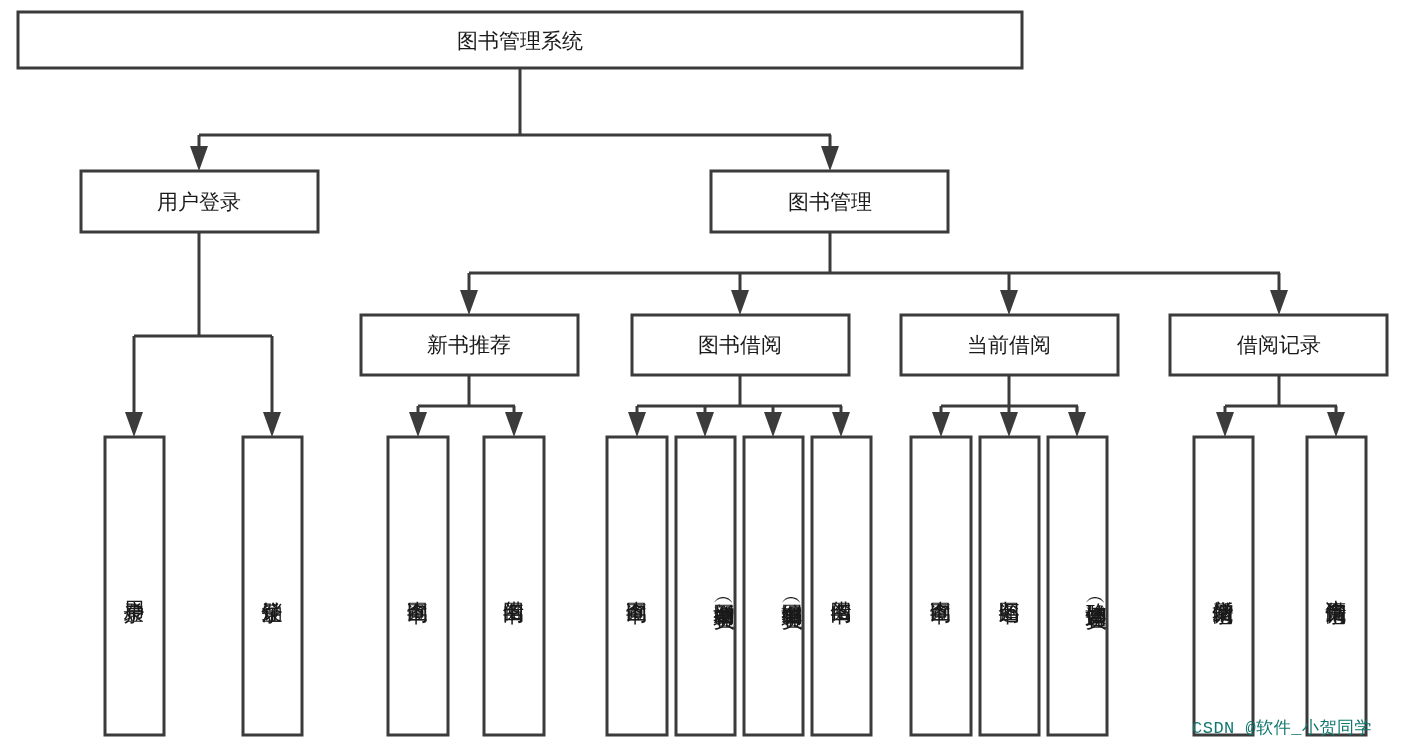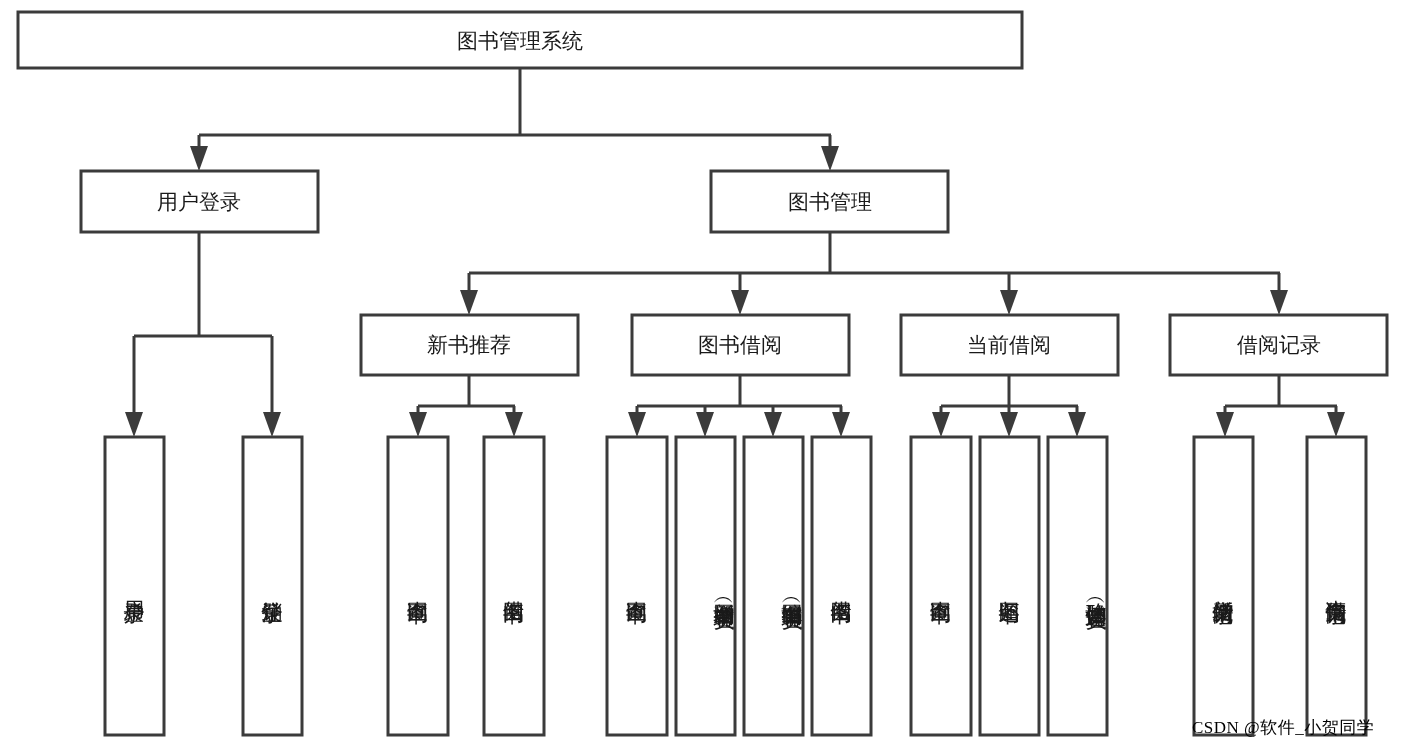--- a/index.html
+++ b/index.html
@@ -57,23 +57,23 @@
     display: flex;
     align-items: center;
     justify-content: center;
     text-align: center;
     pointer-events: none;
   }
   .watermark {
     position: absolute;
     left: 1192px;
     top: 716px;
-    font-family: Liberation Serif, serif;
+    font-family: Liberation Mono, monospace;
     font-size: 17px;
-    color: #000000;
+    color: #0f766e;
     white-space: nowrap;
     letter-spacing: 0.5px;
   }
 </style>
 </head>
 <body>
 
 <div id="chart-root">
 
   <svg width="1405" height="747" viewBox="0 0 1405 747" xmlns="http://www.w3.org/2000/svg">

